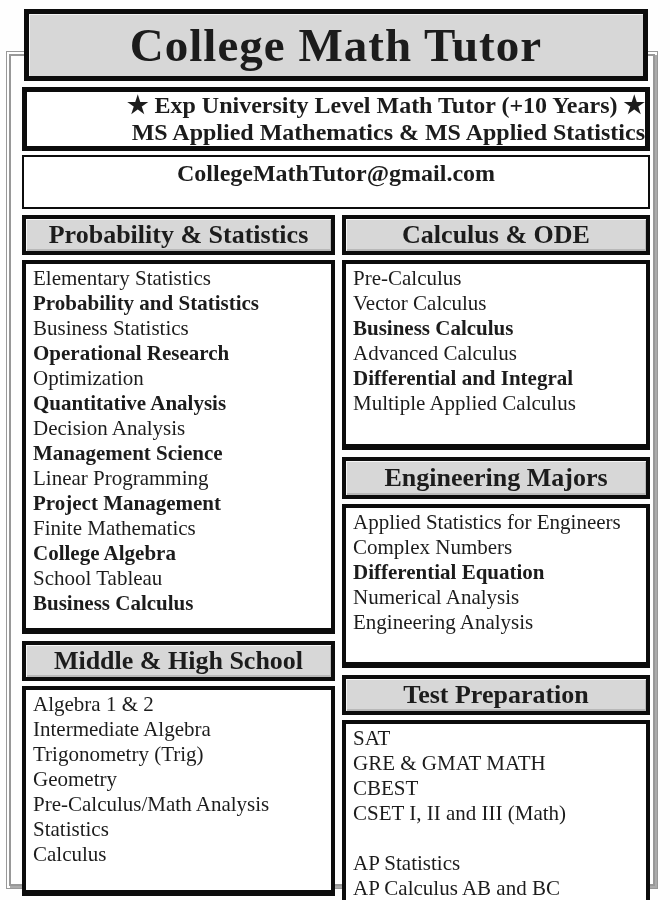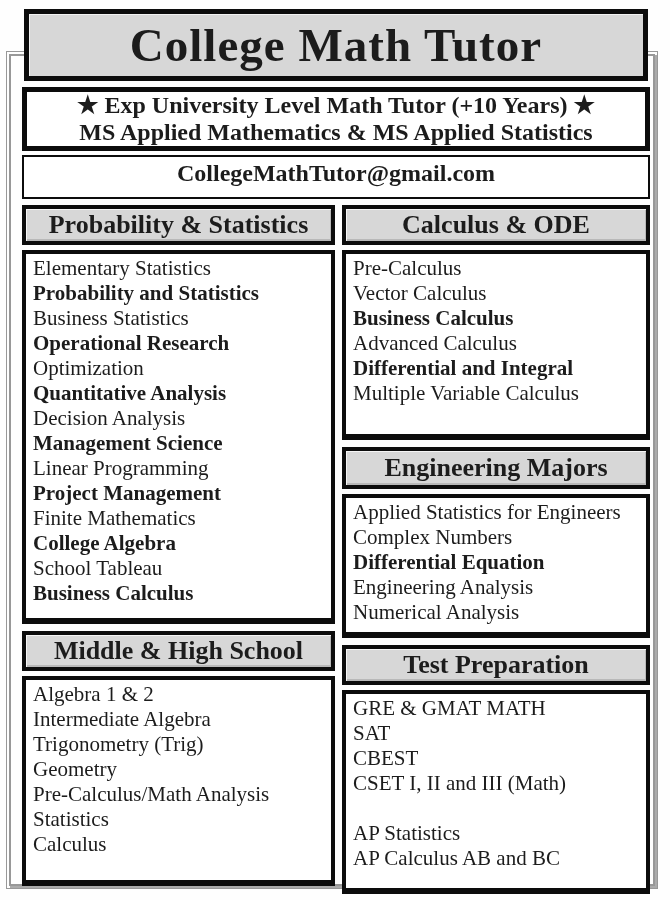--- a/index.html
+++ b/index.html
@@ -42,29 +42,29 @@
     display: flex; align-items: center; justify-content: center;
     font-weight: bold;
     font-size: 47px;
     letter-spacing: 1px;
     box-shadow: inset 1px 1px 0 #f2f2f2;
   }
   .subtitle-box {
     height: 64px;
     border: 5px solid var(--border);
     background: #ffffff;
-    text-align: center;
+    text-align: right;
     font-weight: bold;
     font-size: 24px;
     line-height: 27px;
     padding-top: 0px;
     margin-bottom: 4px;
   }
   .email-bar {
-    height: 44px;
+    height: 54px;
     border: 2px solid var(--border);
     background: #ffffff;
     text-align: center;
     font-weight: bold;
     font-size: 24px;
     line-height: 33px;
     margin-bottom: 6px;
   }
   .columns { display: flex; gap: 7px; }
   .col-left  { width: 313px; flex: none; }
@@ -91,21 +91,21 @@
     margin: 0 0 7px 0;
     padding: 2px 2px 18px 7px;
     font-size: 21px;
     line-height: 25px;
     overflow: hidden;
   }
   .sec-list li { min-height: 25px; white-space: nowrap; }
   .sec-list li.bold { font-weight: bold; }
   #list-prob { height: 374px; }
   #list-calc { height: 190px; }
-  #list-eng  { height: 144px; }
+  #list-eng  { height: 164px; }
   #list-mhs  { height: 210px; margin-bottom: 12px; }
   #list-test { height: 204px; margin-bottom: 0; }
 </style>
 </head>
 <body>
 
 <div class="page">
   <div class="frame"></div>
 
   <div class="content">
@@ -153,36 +153,36 @@
       </div>
 
       <div class="col-right">
         <div class="sec-header">Calculus &amp; ODE</div>
         <ul class="sec-list" id="list-calc">
             <li>Pre-Calculus</li>
             <li>Vector Calculus</li>
             <li class="bold">Business Calculus</li>
             <li>Advanced Calculus</li>
             <li class="bold">Differential and Integral</li>
-            <li>Multiple Variable Calculus</li>
+            <li>Multiple Applied Calculus</li>
           </ul>
 
         <div class="sec-header tall">Engineering Majors</div>
         <ul class="sec-list" id="list-eng">
             <li>Applied Statistics for Engineers</li>
             <li>Complex Numbers</li>
             <li class="bold">Differential Equation</li>
+            <li>Numerical Analysis</li>
             <li>Engineering Analysis</li>
-            <li>Numerical Analysis</li>
           </ul>
 
         <div class="sec-header">Test Preparation</div>
         <ul class="sec-list" id="list-test">
+            <li>SAT</li>
             <li>GRE &amp; GMAT MATH</li>
-            <li>SAT</li>
             <li>CBEST</li>
             <li>CSET I, II and III (Math)</li>
             <li class="blank">&nbsp;</li>
             <li>AP Statistics</li>
             <li>AP Calculus AB and BC</li>
           </ul>
       </div>
 
     </div>
   </div>

